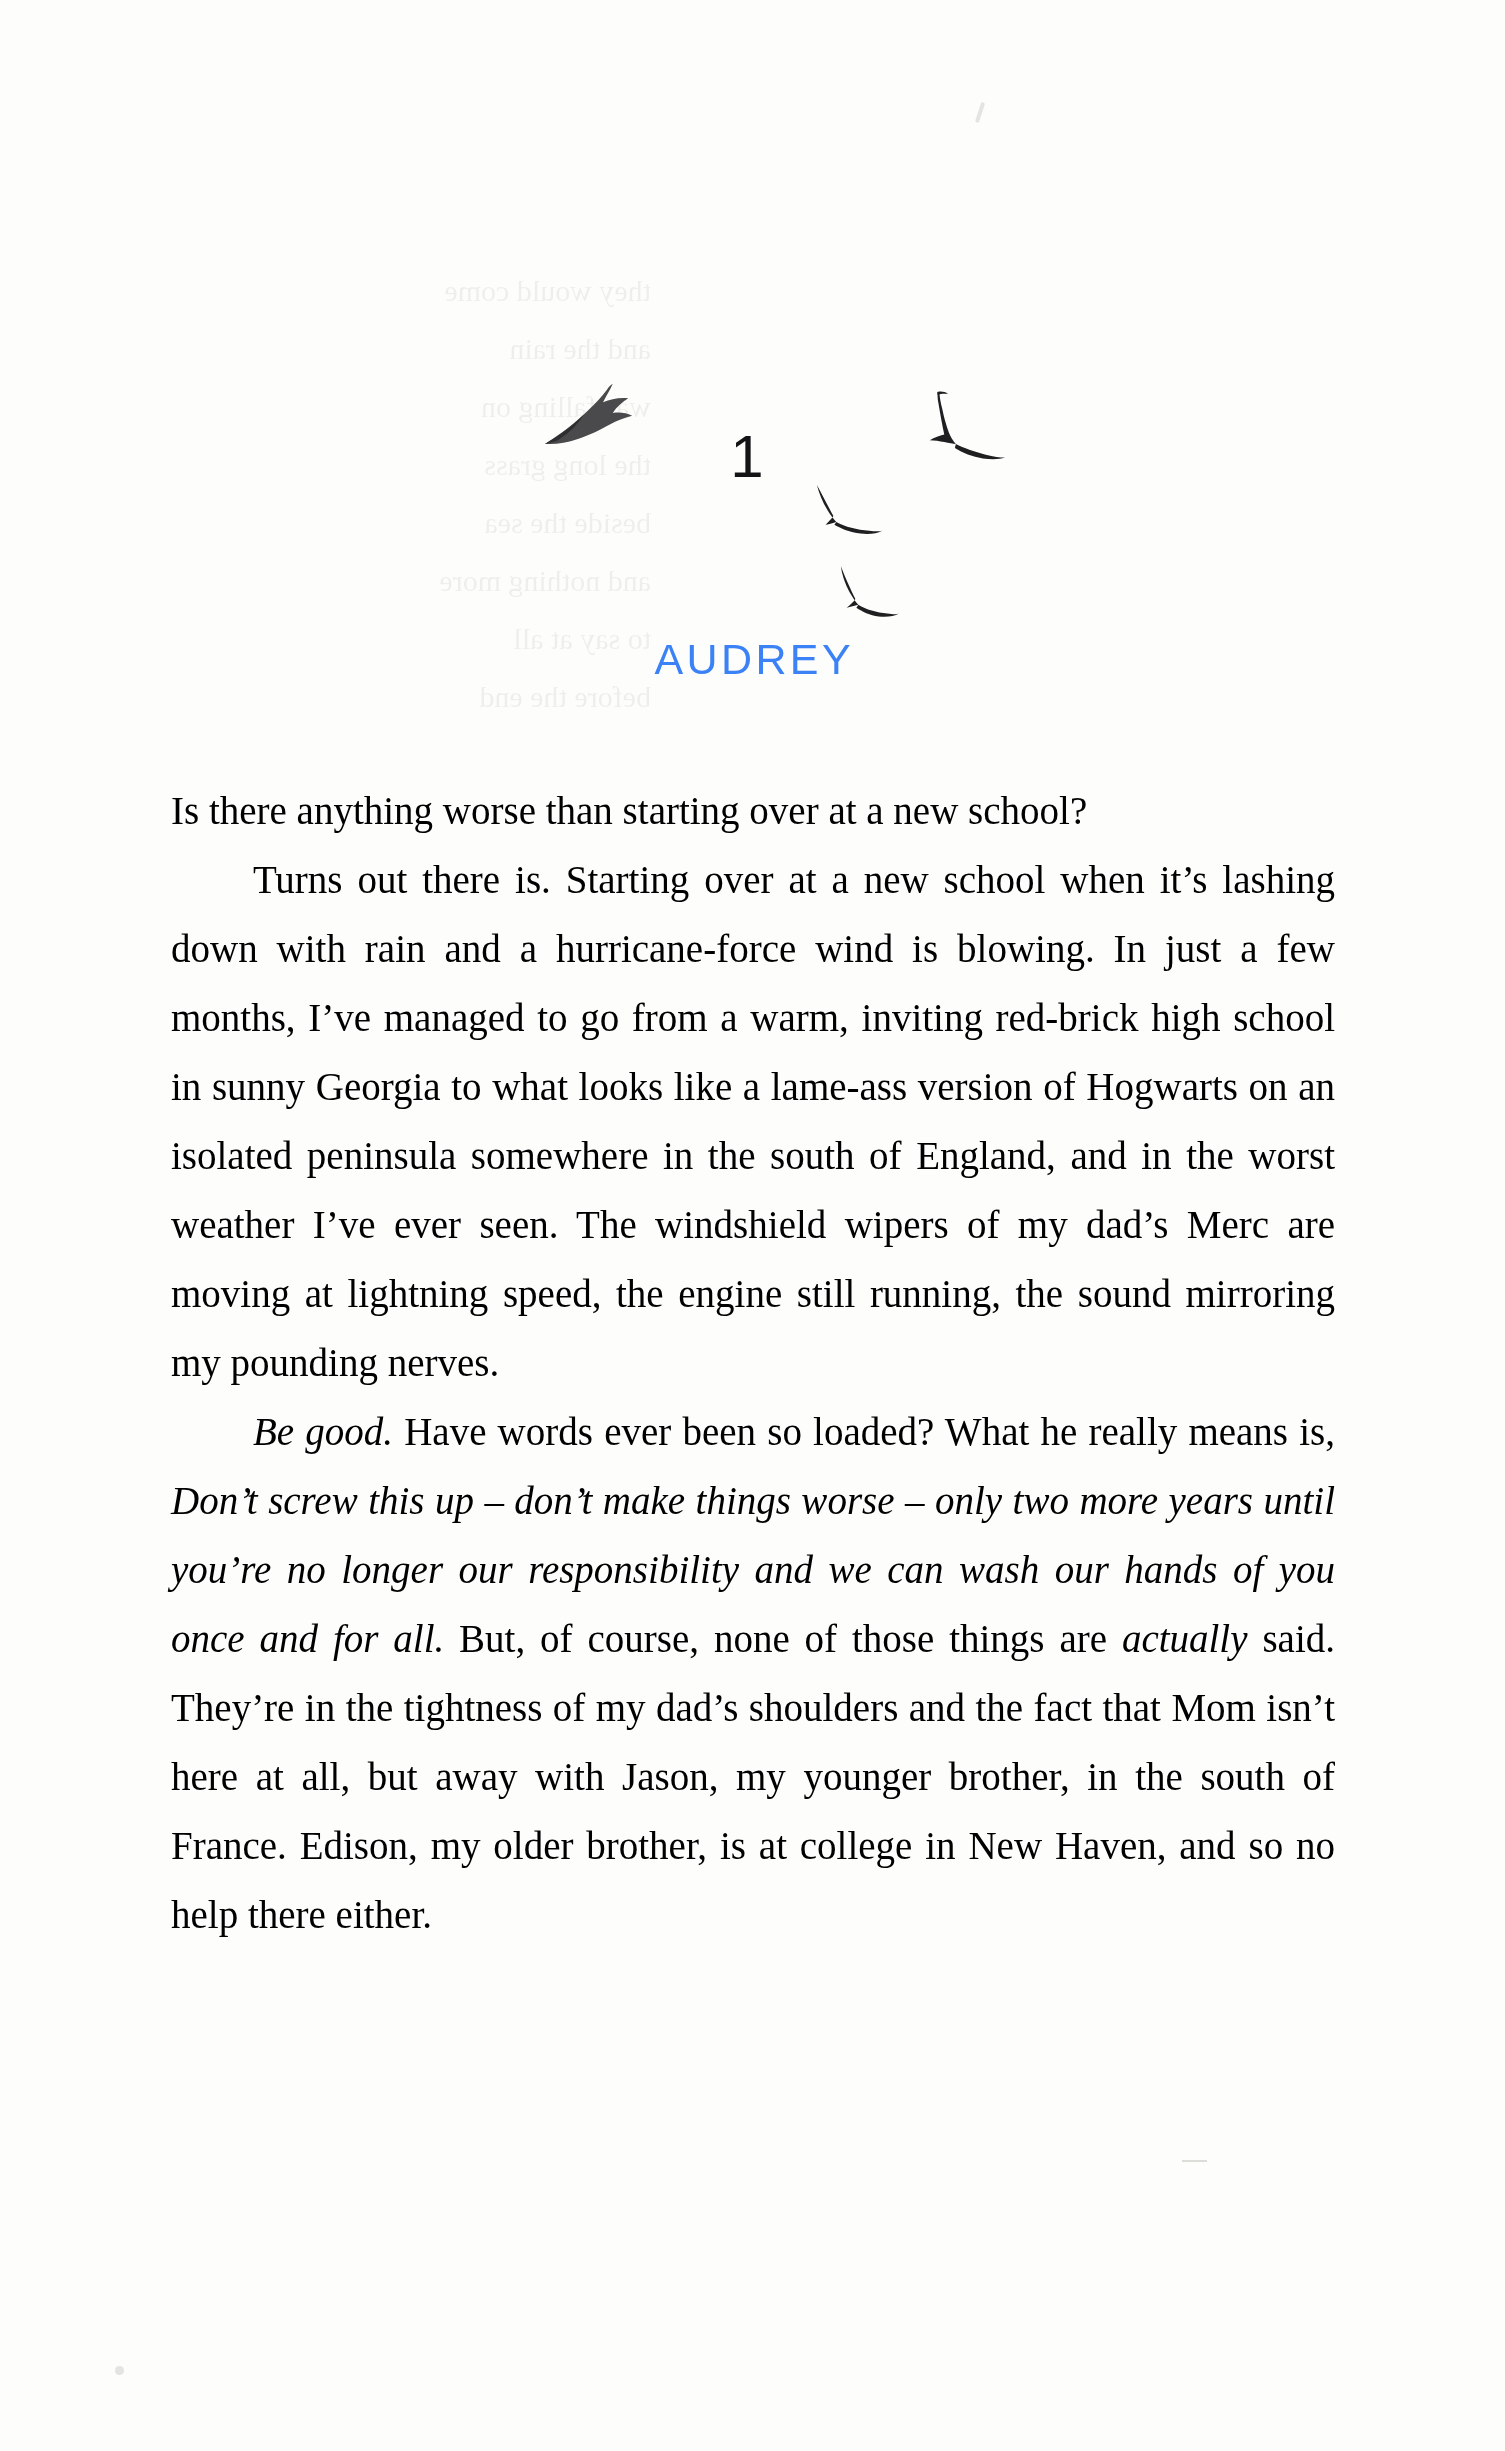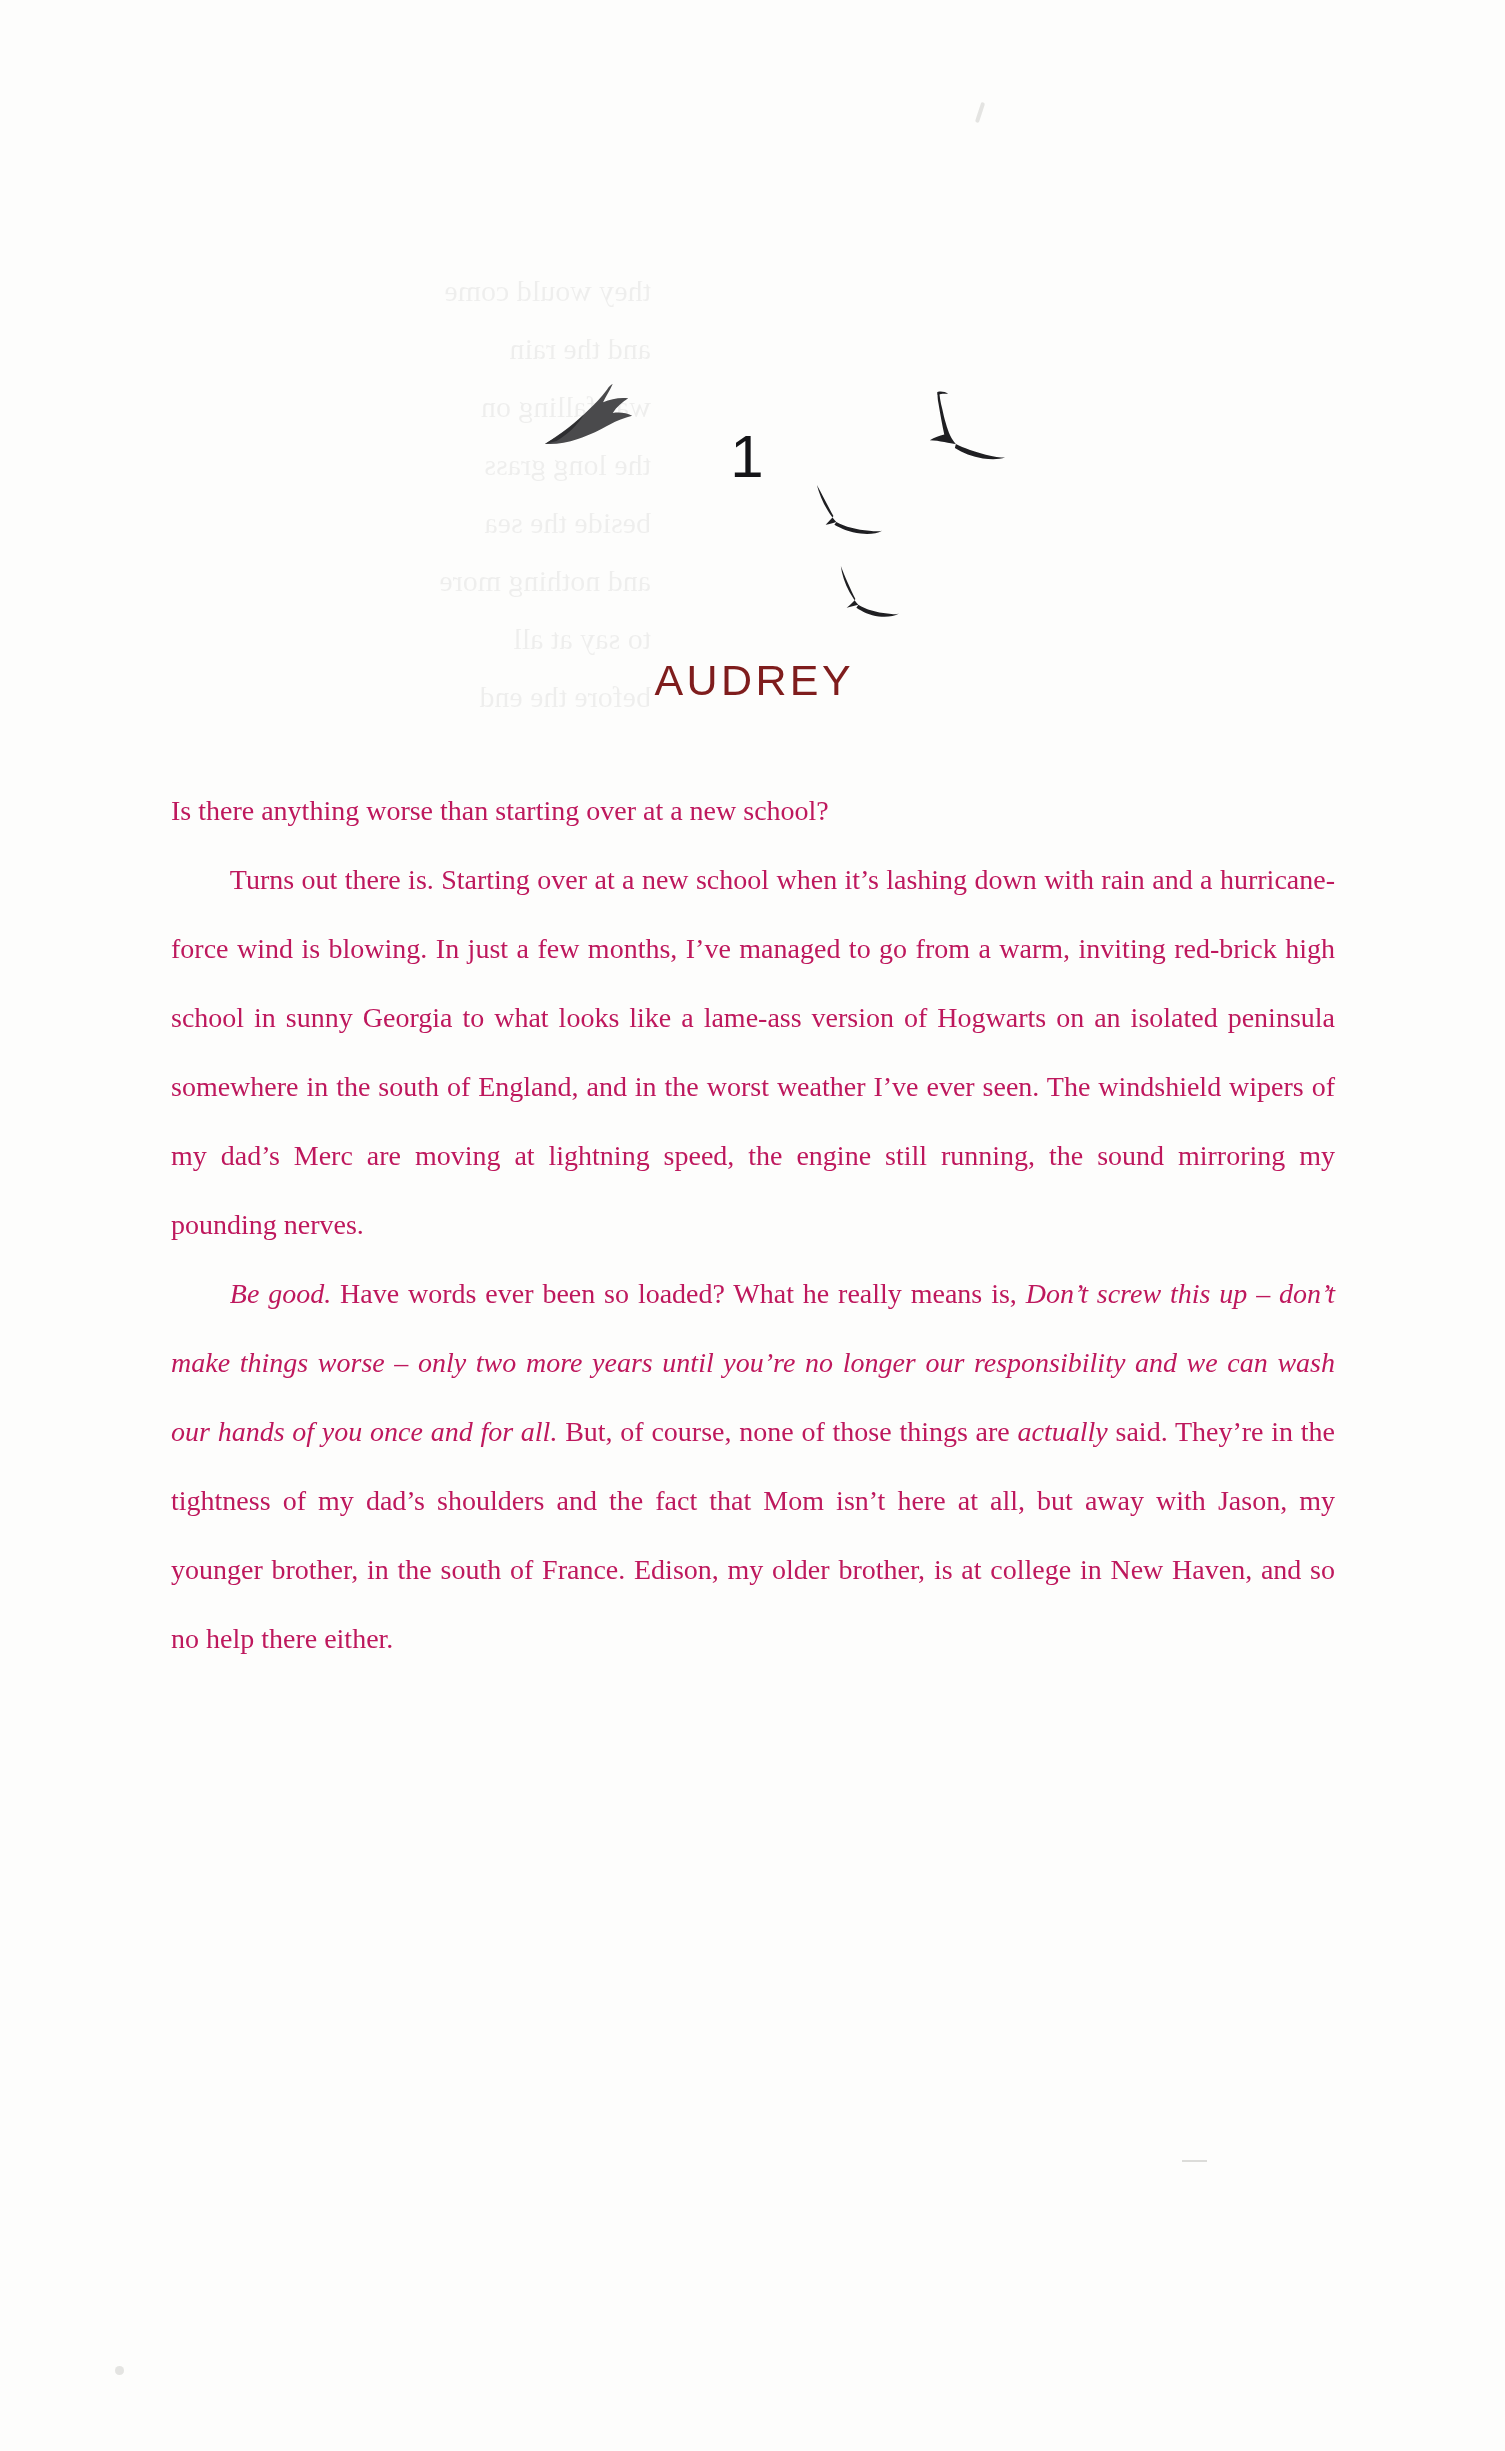--- a/index.html
+++ b/index.html
@@ -65,28 +65,28 @@
     font-size: 60px;
     font-weight: 400;
     letter-spacing: 0;
     color: #141417;
     line-height: 1;
   }
 
   .chapter-title {
     position: absolute;
     left: 0;
-    top: 656px;
+    top: 635px;
     width: 1505px;
     text-align: center;
     font-family: "Liberation Sans", "DejaVu Sans", sans-serif;
     font-size: 43px;
     font-weight: 400;
     letter-spacing: 3.4px;
-    color: #7f1d1d;
+    color: #3b82f6;
     text-indent: 3.4px;
   }
 
   
   .bird {
     position: absolute;
     pointer-events: none;
   }
   .bird svg { display: block; overflow: visible; }
 
@@ -94,25 +94,25 @@
   .bird-2 { left: 924px;  top: 390px;  width: 83px;  height: 83px; }
   .bird-3 { left: 813px;  top: 483px;  width: 70px;  height: 58px; }
   .bird-4 { left: 836px;  top: 565px;  width: 64px;  height: 54px; }
 
   
   .body-copy {
     position: absolute;
     left: 171px;
     top: 776px;
     width: 1164px;
-    font-size: 28px;
+    font-size: 39px;
     line-height: 69px;
     text-align: justify;
     text-justify: inter-word;
-    color: #be185d;
+    color: #000000;
     hyphens: none;
   }
   .body-copy p {
     margin: 0;
     text-indent: 0;
   }
   .body-copy p + p {
     text-indent: 2.1em;
   }
   .body-copy p.last-line-natural {

